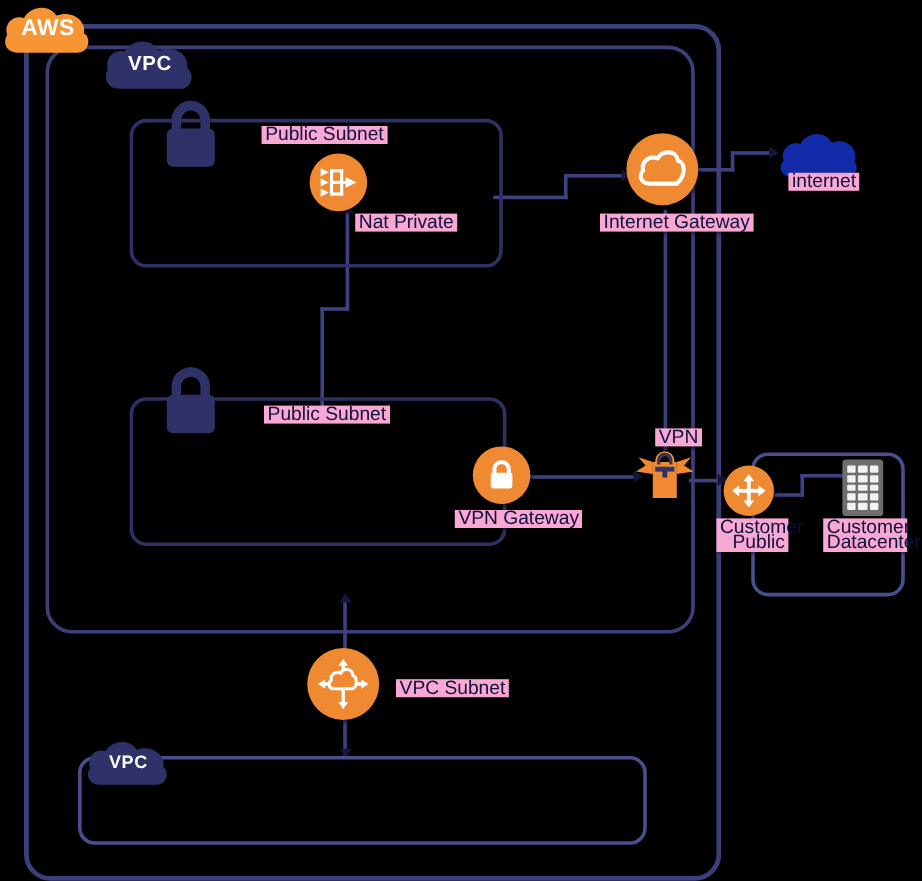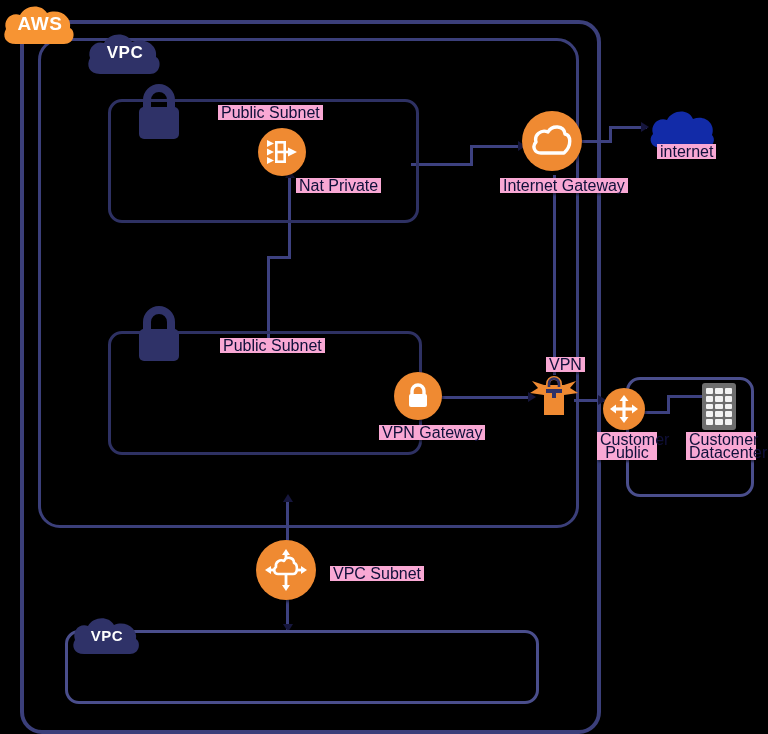--- a/index.html
+++ b/index.html
@@ -24,21 +24,21 @@
   
   .node{position:absolute;border-radius:50%;background:#ef8a32;
         display:flex;align-items:center;justify-content:center;
         box-shadow:1px 2px 3px rgba(0,0,0,.55);}
   .node svg{display:block;}
 
   
   .lbl{position:absolute;background:#f9a8d4;color:#10103a;font-size:16px;
        line-height:13px;padding:1px 3px;white-space:nowrap;
        box-shadow:1px 2px 2px rgba(0,0,0,.5);}
-  .lbl.two-line{white-space:normal;text-align:center;}
+  .lbl.two-line{white-space:normal;text-align:right;}
 
   
   .ln{position:absolute;background:#3d4180;}
   .ln.h{height:3px;}
   .ln.v{width:3px;}
 
   
   .arrow{position:absolute;width:0;height:0;}
   .arrow.up{border-left:5px solid transparent;border-right:5px solid transparent;border-bottom:8px solid #16163d;}
   .arrow.down{border-left:5px solid transparent;border-right:5px solid transparent;border-top:8px solid #16163d;}

